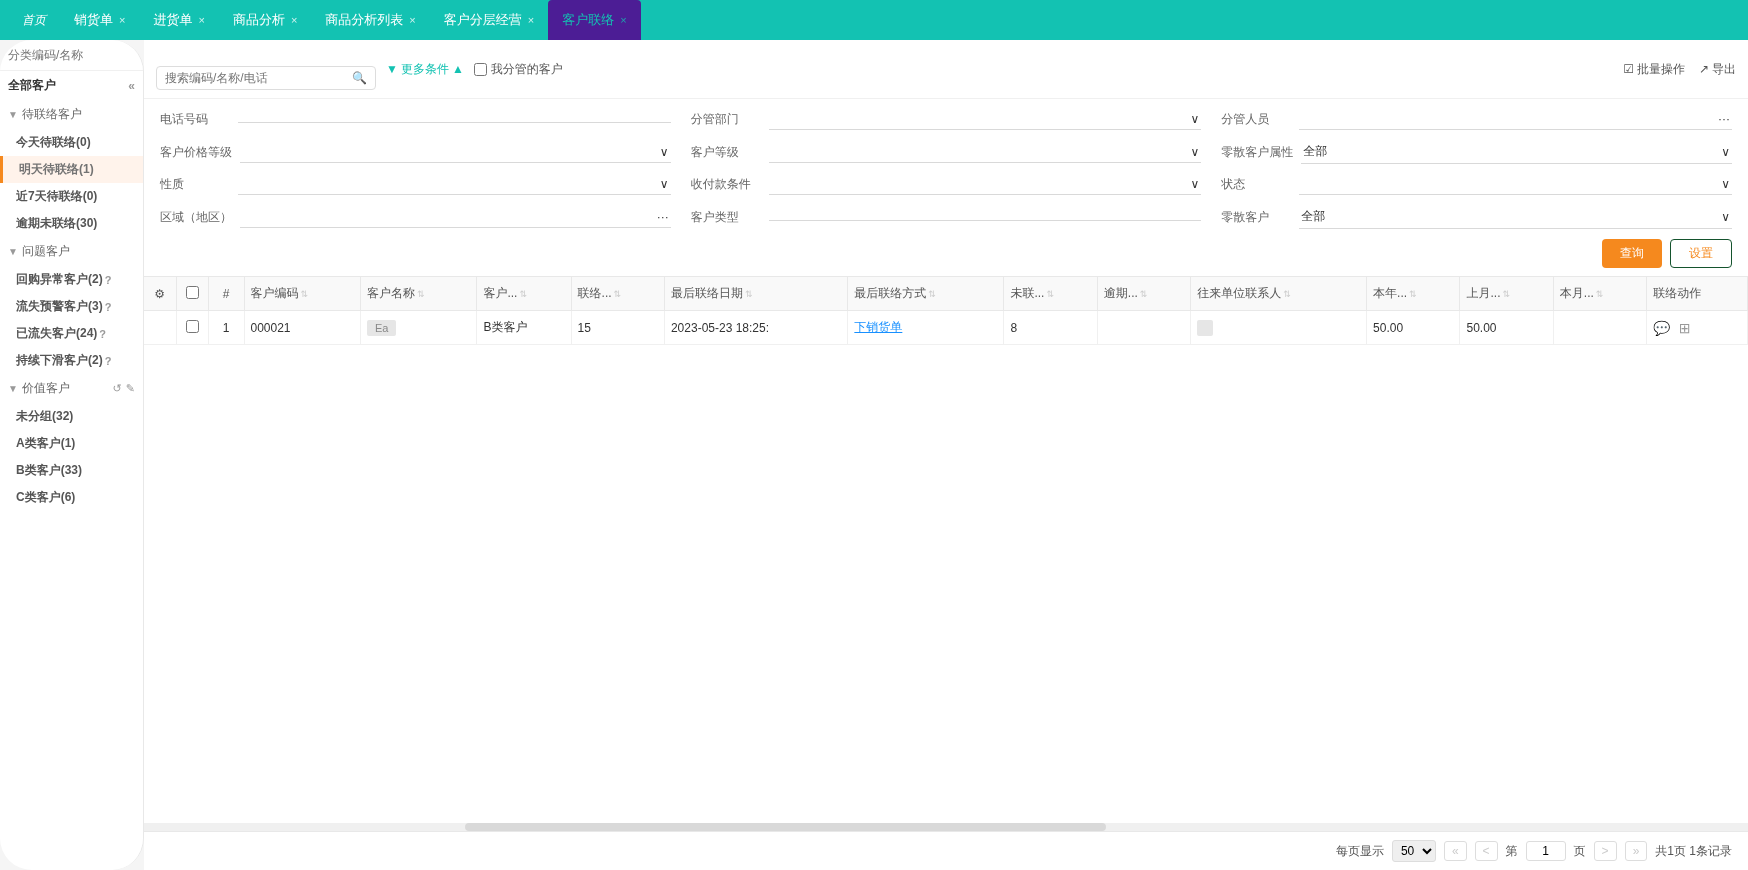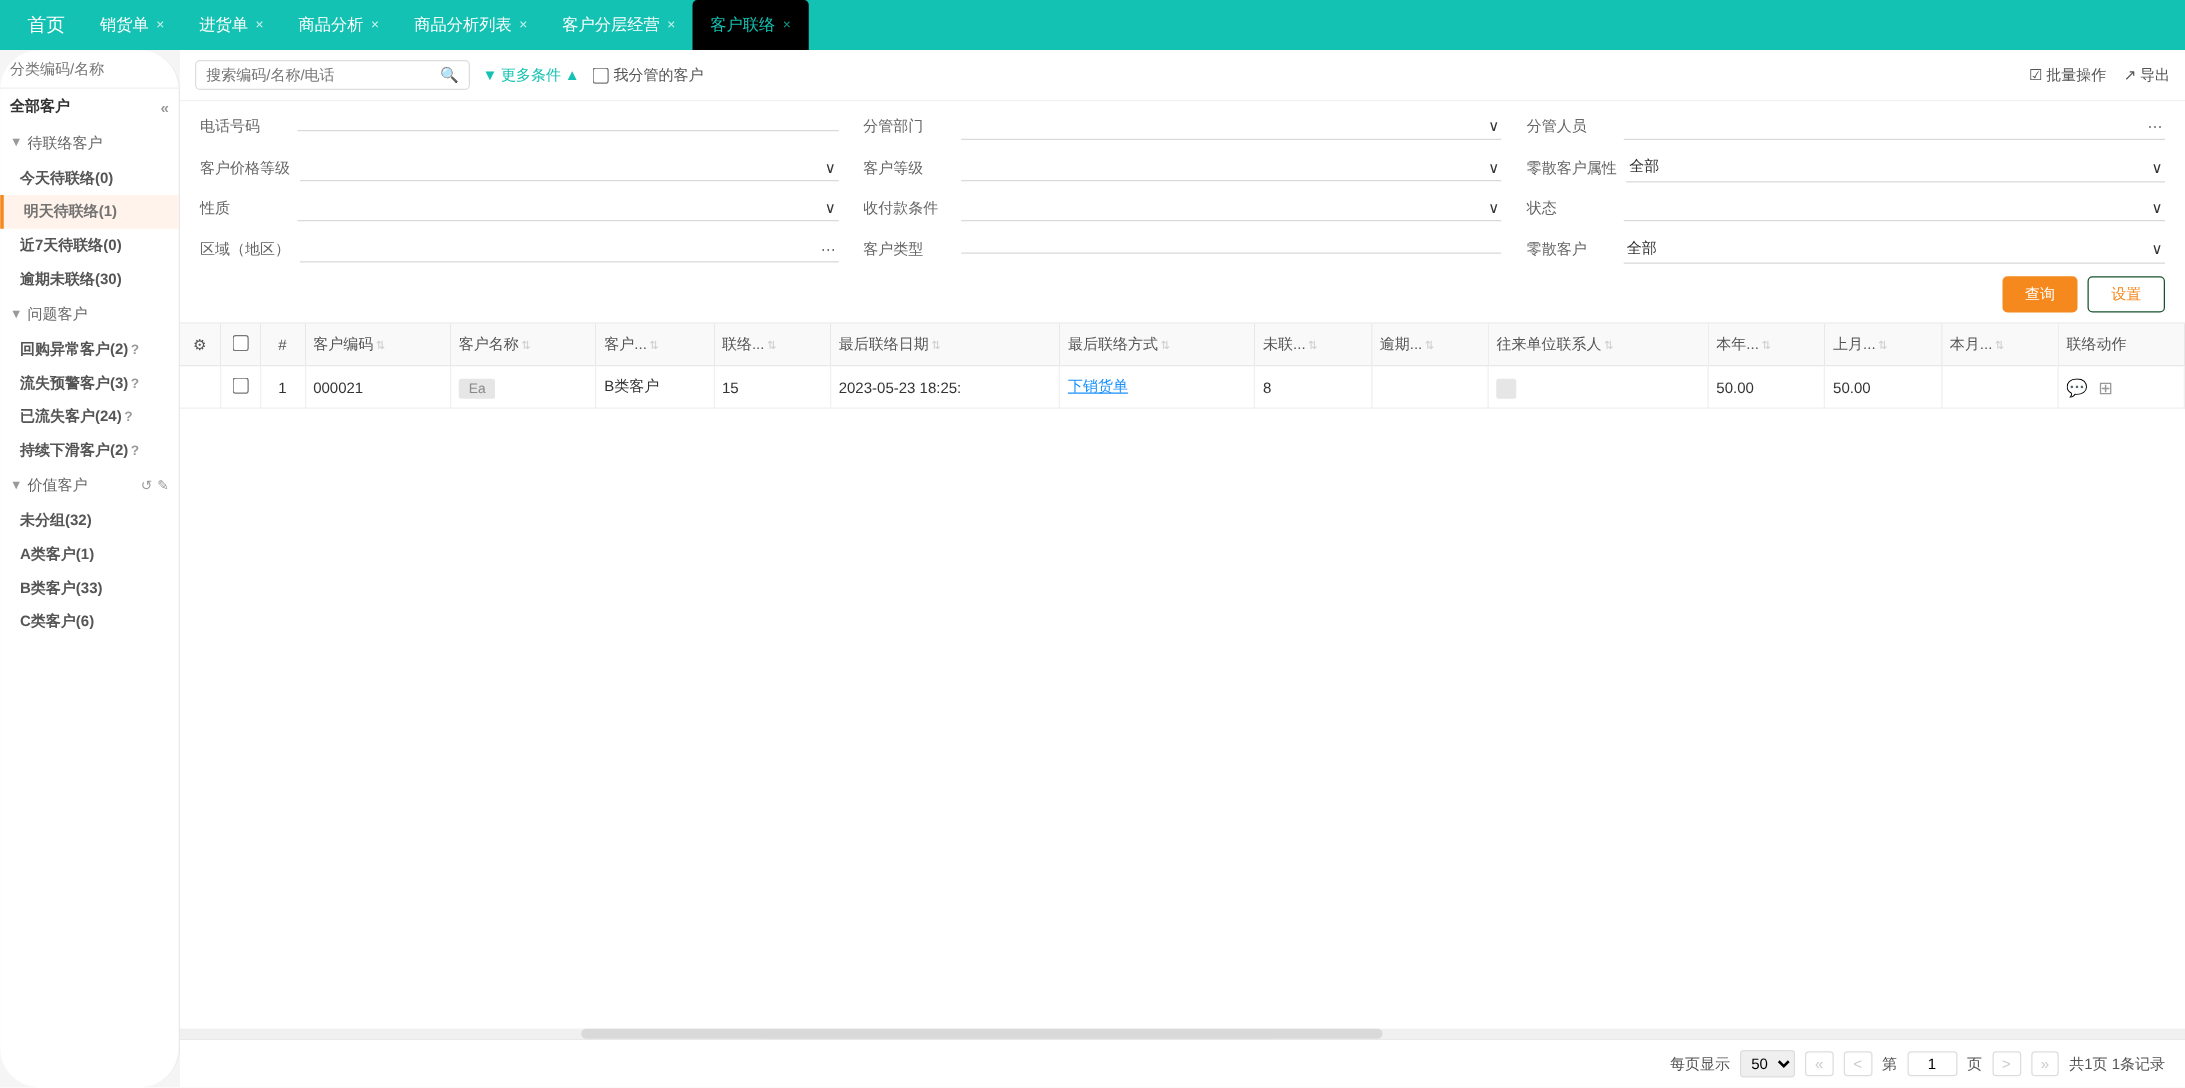--- a/index.html
+++ b/index.html
@@ -1,23 +1,23 @@
 <!DOCTYPE html>
 <html><head>
   <meta charset="utf-8">
   <style>
     * { margin: 0; padding: 0; box-sizing: border-box; }
     body { font-family: 'Microsoft YaHei', Arial, sans-serif; font-size: 12px; background: #f5f5f5; color: #333; width: 1748px; min-height: 870px; overflow-x: hidden; }
 
     
     .top-nav { background: #13c2b2; display: flex; align-items: center; height: 40px; padding: 0 8px; }
     .nav-item { color: #fff; padding: 0 14px; height: 40px; display: flex; align-items: center; font-size: 13px; cursor: pointer; position: relative; }
-    .nav-item.active { background: #000000; color: #13c2b2; border-radius: 4px 4px 0 0; }
+    .nav-item.active { background: #4c1d95; color: #13c2b2; border-radius: 4px 4px 0 0; }
     .nav-item .close-x { margin-left: 6px; font-size: 11px; opacity: 0.8; }
-    .home-item { color: #fff; padding: 0 14px; height: 28px; display: flex; align-items: center; font-size: 15px; cursor: pointer; }
+    .home-item { color: #fff; padding: 0 14px; height: 28px; display: flex; align-items: center; font-size: 12px; cursor: pointer; font-style: italic; }
 
     
     .main-layout { display: flex; height: calc(870px - 40px); }
 
     
     .sidebar { width: 144px; background: #fff; border-right: 1px solid #e8e8e8; overflow-y: auto; flex-shrink: 0; border-radius: 32px; }
     .sidebar-search { padding: 8px; display: flex; align-items: center; border-bottom: 1px solid #f0f0f0; }
     .sidebar-search input { border: none; outline: none; font-size: 12px; color: #999; flex: 1; }
     .sidebar-section-title { font-size: 12px; color: #333; padding: 6px 8px; display: flex; align-items: center; justify-content: space-between; font-weight: bold; }
     .sidebar-section-title .collapse-icon { color: #999; cursor: pointer; }
@@ -25,21 +25,21 @@
     .sidebar-item.active { background: #fff3eb; color: #737373; border-left: 3px solid #f5891e; }
     .group-header { padding: 6px 8px; font-size: 12px; color: #666; display: flex; align-items: center; cursor: pointer; }
     .group-header .arrow { margin-right: 4px; font-size: 10px; color: #999; }
     .group-actions { display: flex; gap: 4px; margin-left: auto; color: #999; font-size: 11px; }
 
     
     .content-area { flex: 1; display: flex; flex-direction: column; overflow: hidden; }
 
     
     .search-bar { background: #fff; padding: 8px 12px; display: flex; align-items: center; gap: 10px; border-bottom: 1px solid #f0f0f0; }
-    .search-input-wrap { display: flex; align-items: center; border: 1px solid #ddd; border-radius: 4px; padding: 4px 8px; width: 220px; }
+    .search-input-wrap { display: flex; align-items: center; border: 1px solid #ddd; border-radius: 4px; padding: 4px 8px; width: 220px; margin-top: 18px; }
     .search-input-wrap input { border: none; outline: none; font-size: 12px; color: #999; width: 100%; }
     .search-btn { color: #999; cursor: pointer; }
     .more-conditions { display: flex; align-items: center; color: #13c2b2; font-size: 12px; cursor: pointer; gap: 3px; }
     .my-customers { display: flex; align-items: center; gap: 4px; font-size: 12px; color: #555; cursor: pointer; }
     .batch-ops { margin-left: auto; display: flex; align-items: center; gap: 14px; color: #555; font-size: 12px; cursor: pointer; }
     .batch-ops span { display: flex; align-items: center; gap: 3px; }
     .btn-query { background: #f5891e; color: #fff; border: none; border-radius: 4px; padding: 5px 18px; font-size: 12px; cursor: pointer; }
     .btn-set { background: #fff; color: #f5891e; border: 1px solid #14532d; border-radius: 4px; padding: 5px 18px; font-size: 12px; cursor: pointer; }
 
     

